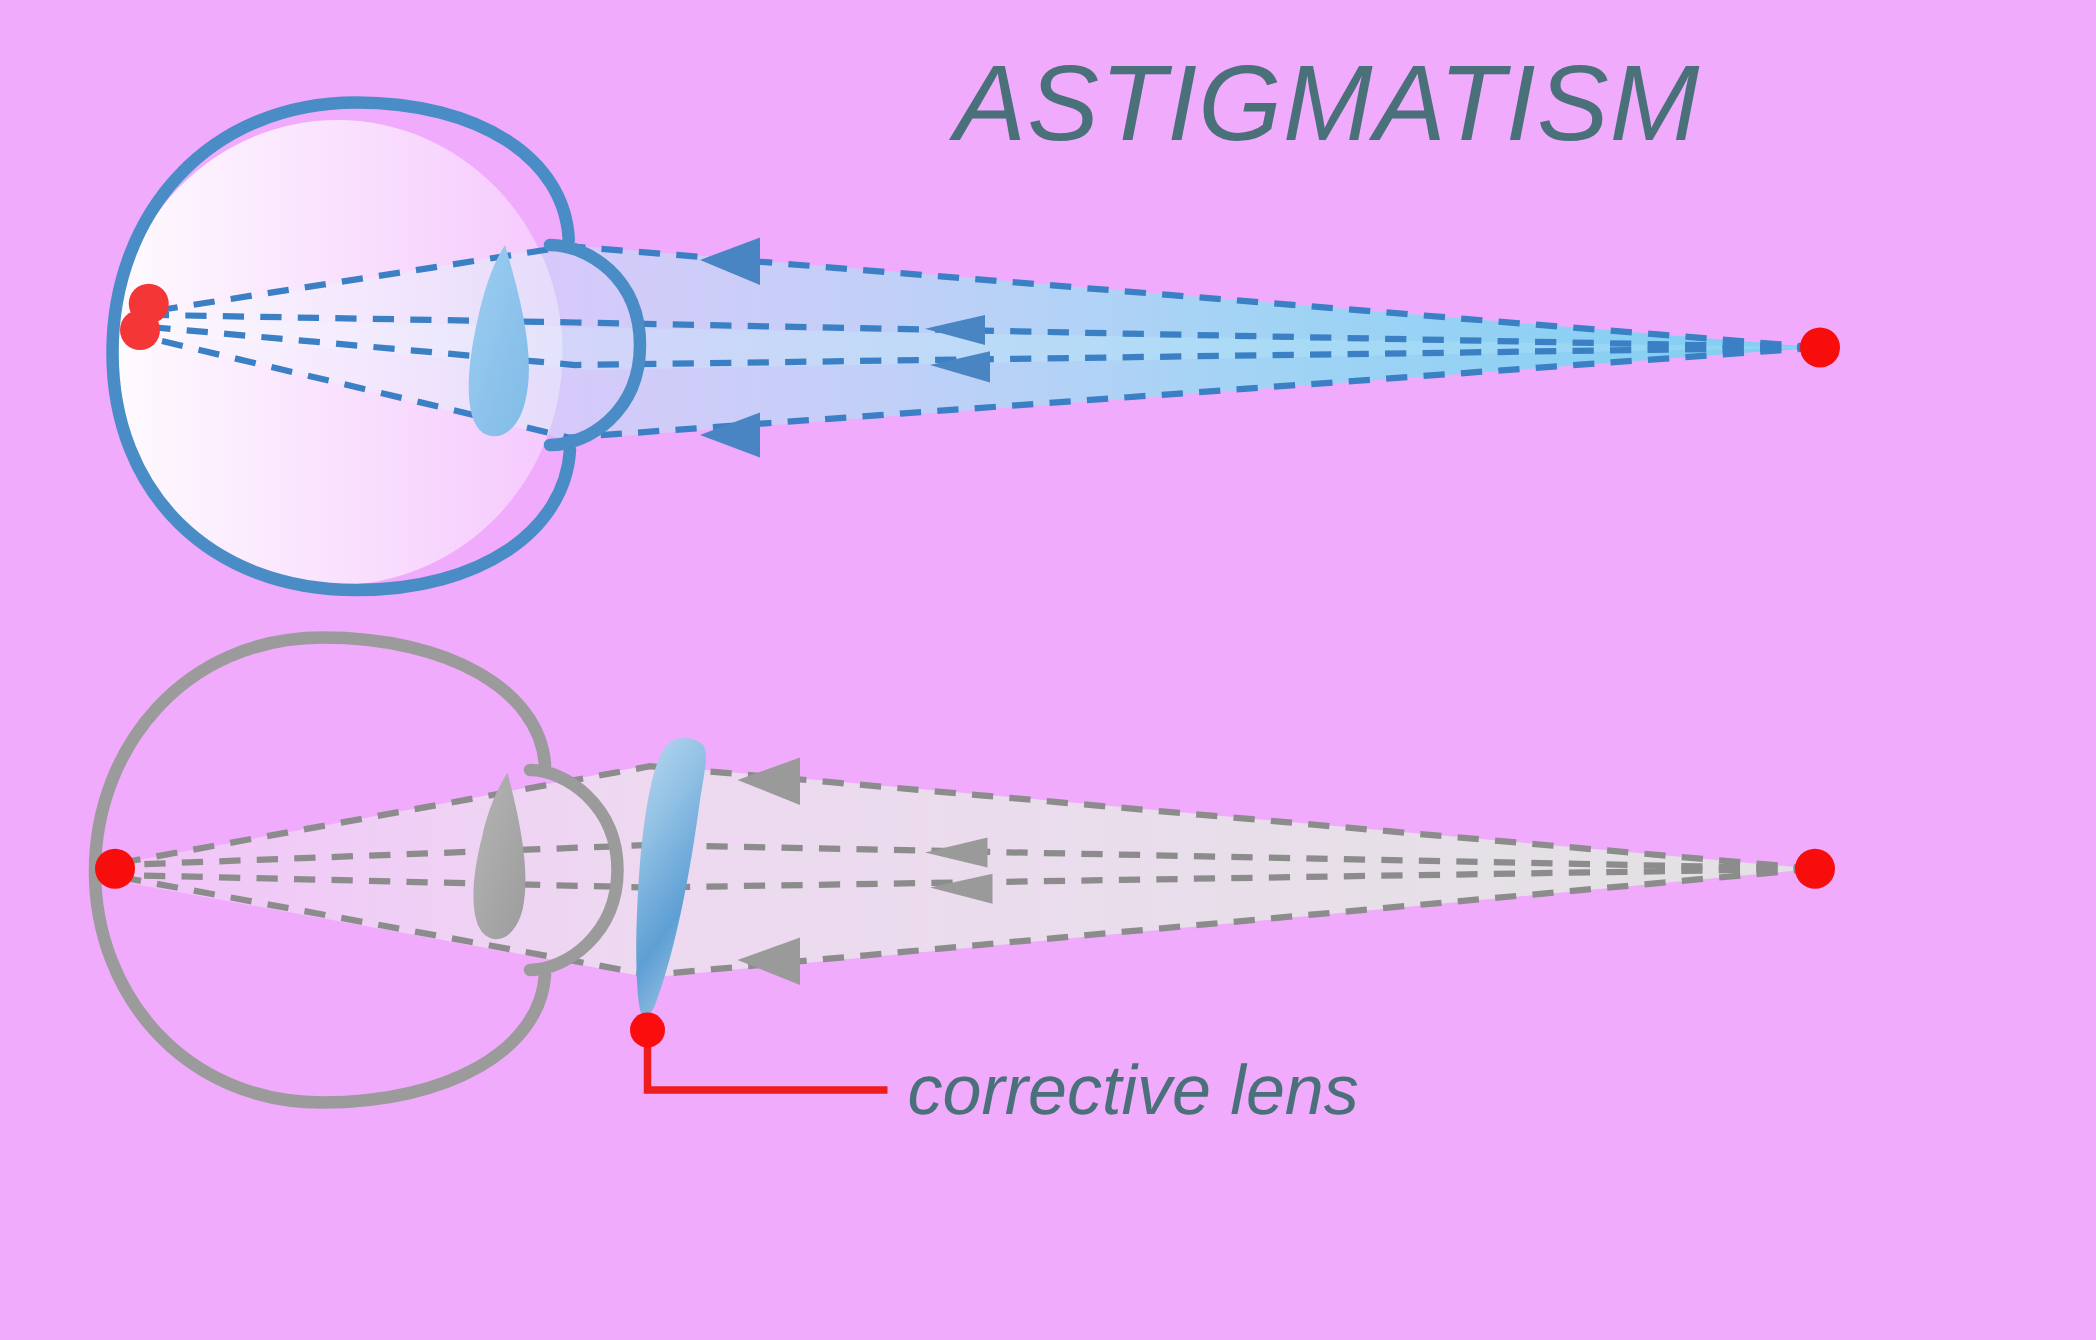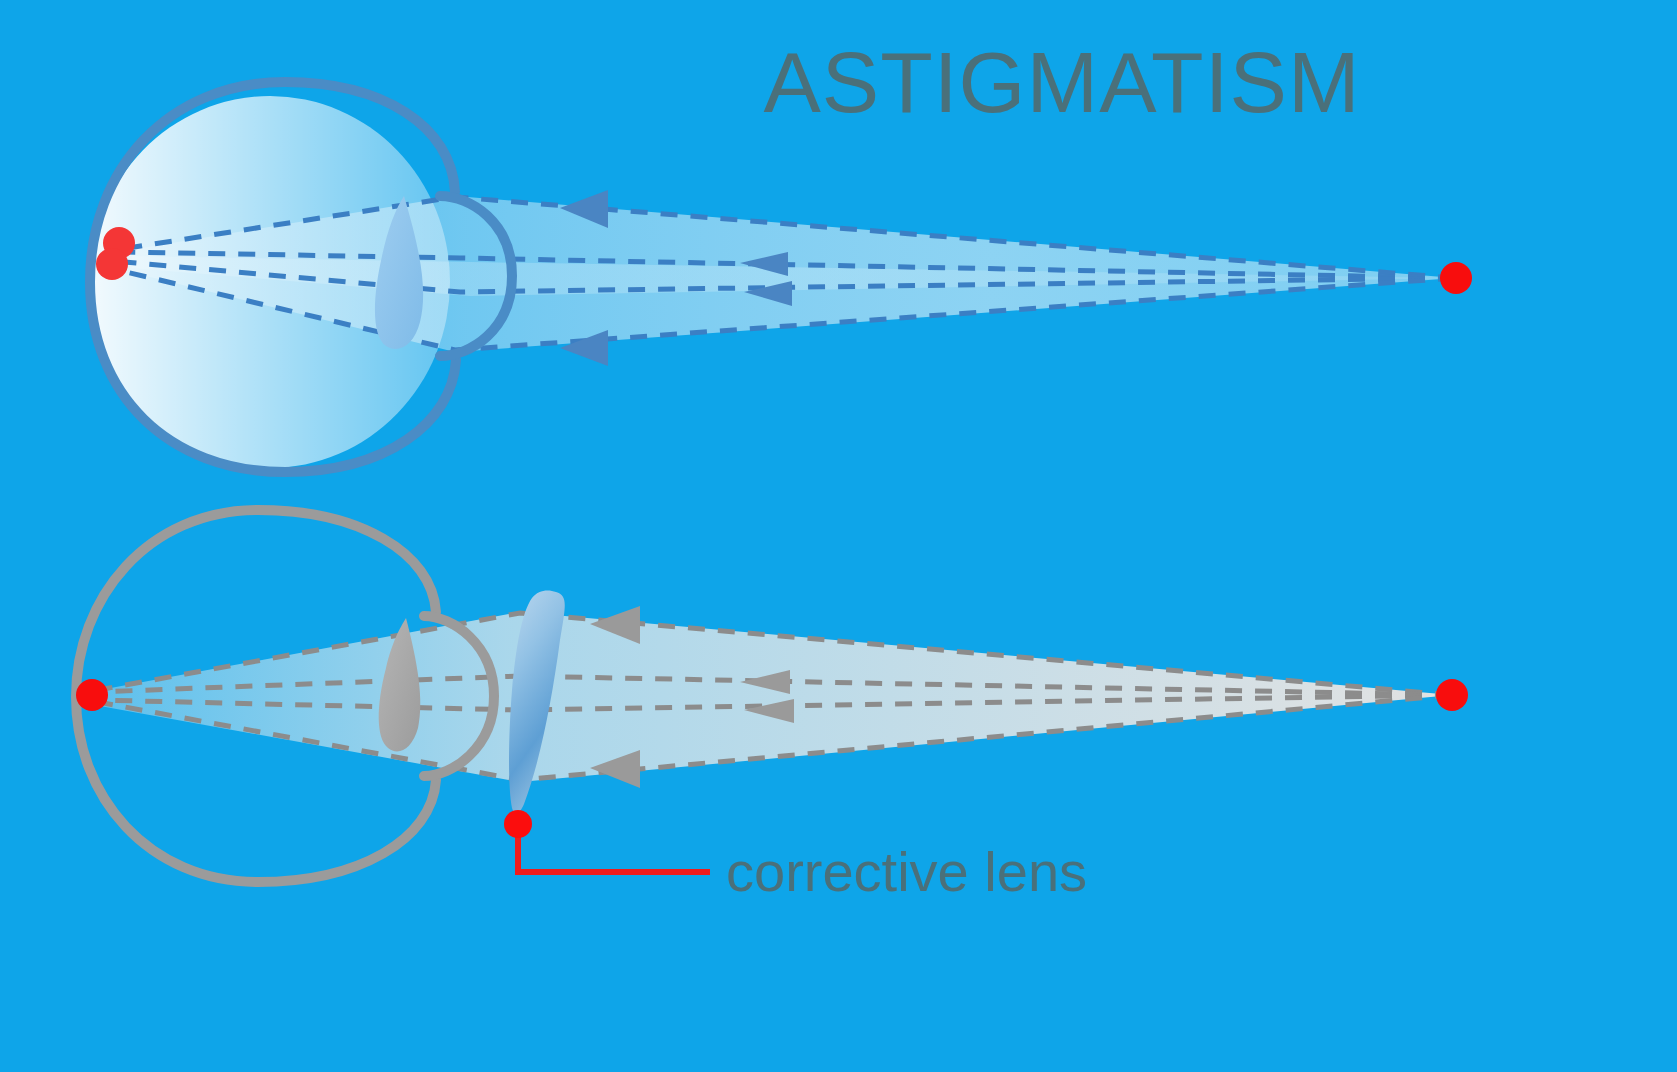--- a/index.html
+++ b/index.html
@@ -12,21 +12,22 @@
     height: 1072px;
     position: relative;
     overflow: hidden;
     font-family: "Liberation Sans", sans-serif;
   }
   #stage {
     position: absolute;
     left: 0; top: 0;
     width: 1677px;
     height: 1072px;
-    background: #0ea5e9;
+    background: #f0abfc;
+    font-style: italic;
   }
   svg.diagram {
     display: block;
     width: 1677px;
     height: 1072px;
   }
   .title-text {
     font-family: "Liberation Sans", sans-serif;
     font-size: 86px;
     font-weight: 400;

